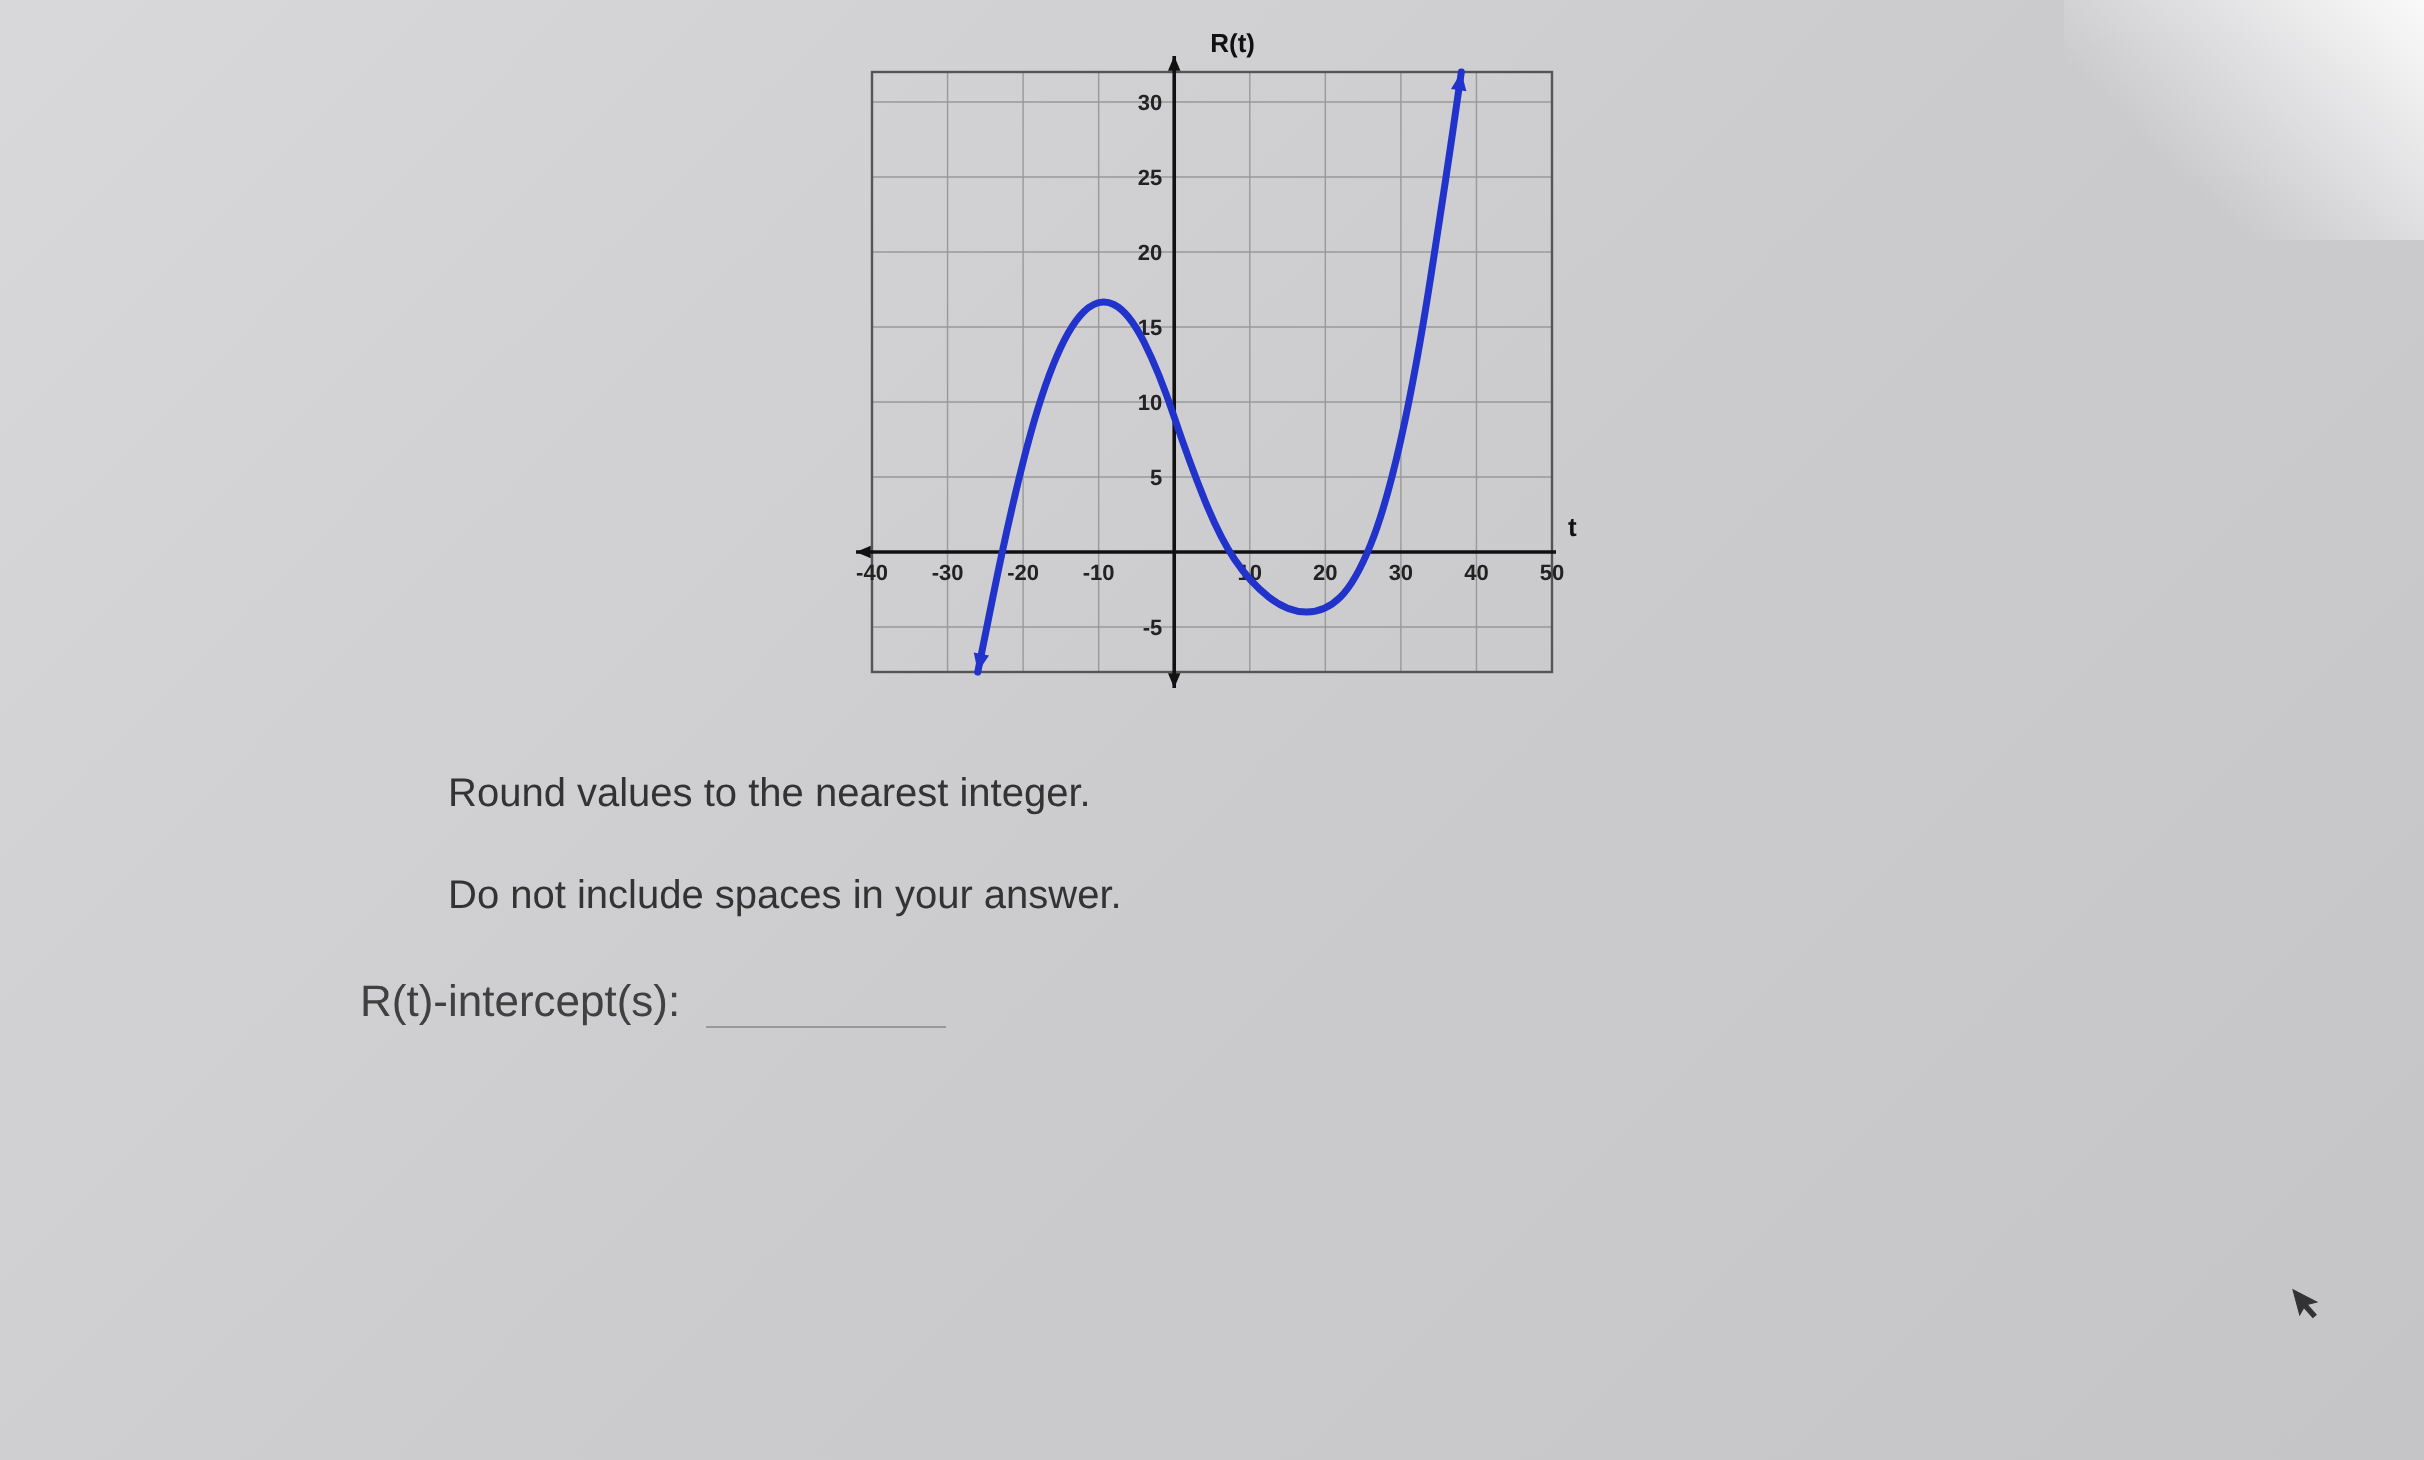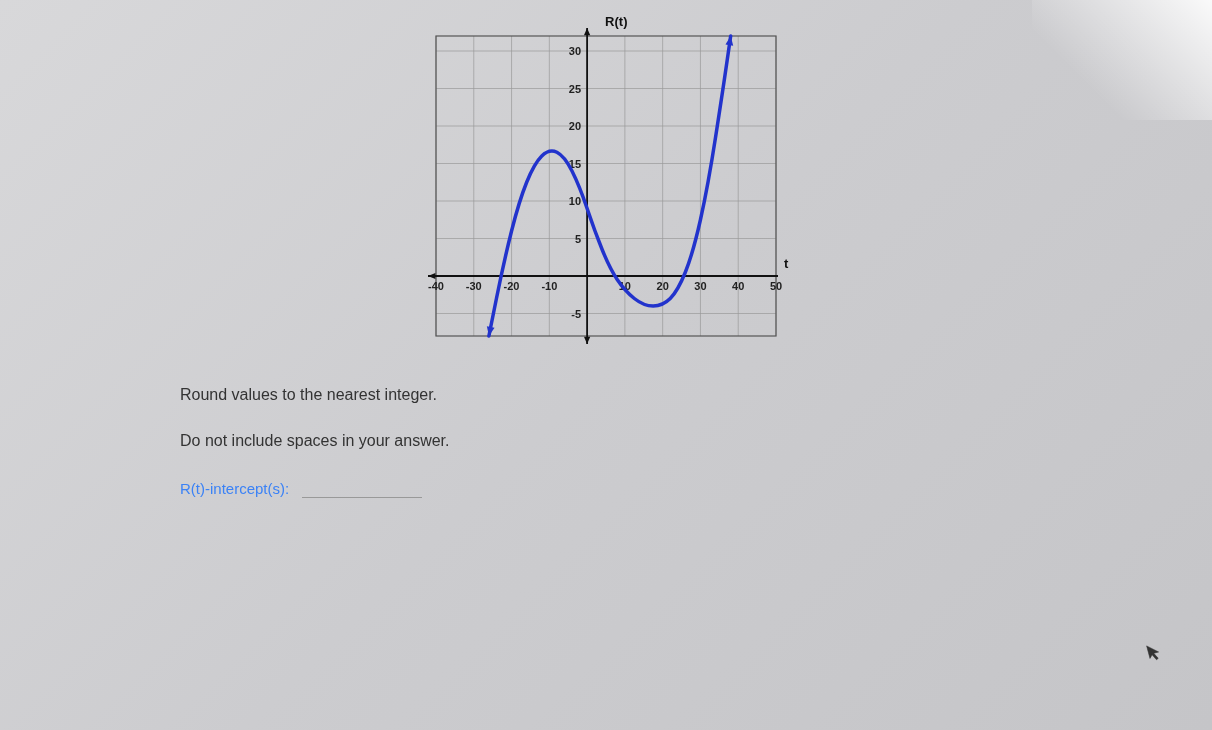--- a/index.html
+++ b/index.html
@@ -47,27 +47,28 @@
     .chart-box {
       width: 380px;
       height: 340px;
       position: relative;
     }
     svg.chart {
       width: 100%;
       height: 100%;
     }
     .instruction {
-      font-size: 16px;
+      font-size: 20px;
       color: #333;
       margin-bottom: 28px;
+      margin-left: 44px;
     }
     .answer-label {
-      font-size: 15px;
-      color: #3b82f6;
+      font-size: 22px;
+      color: #404040;
       display: inline-block;
     }
     .answer-field {
       display: inline-block;
       border-bottom: 1px solid #999;
       width: 120px;
       height: 20px;
       margin-left: 8px;
       vertical-align: bottom;
     }

